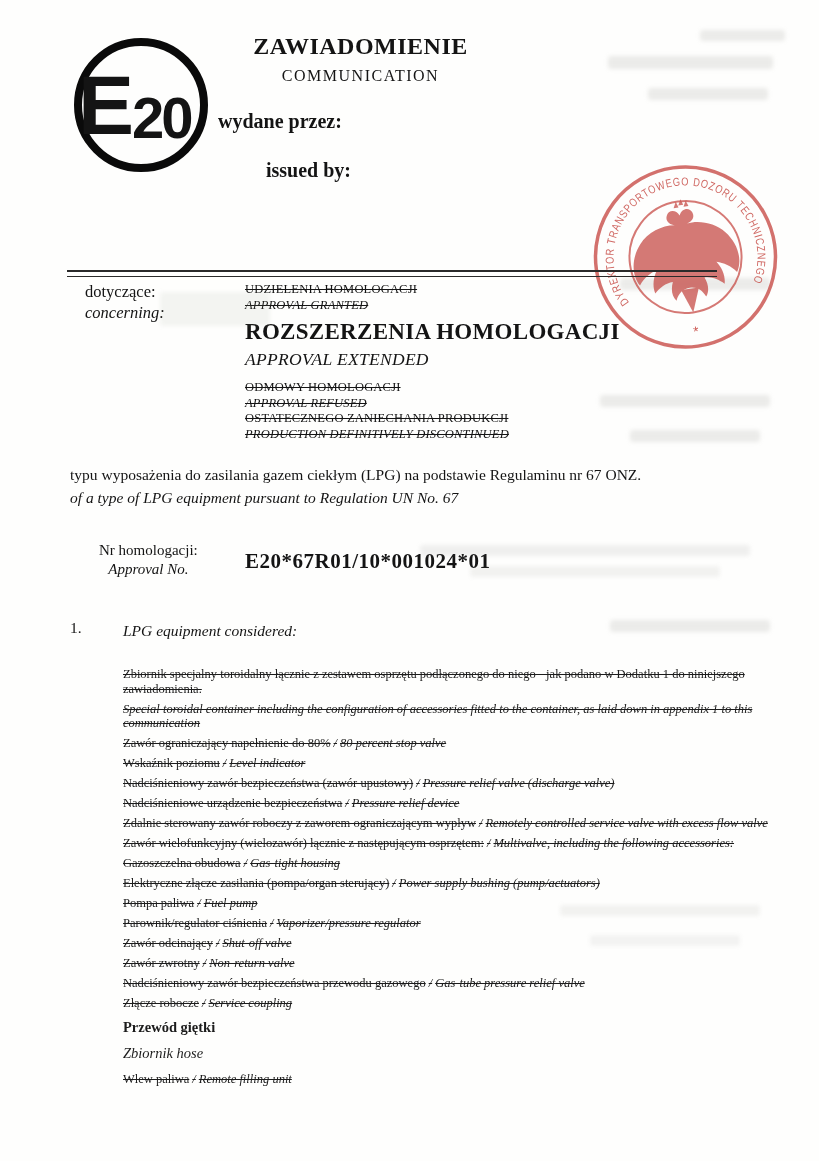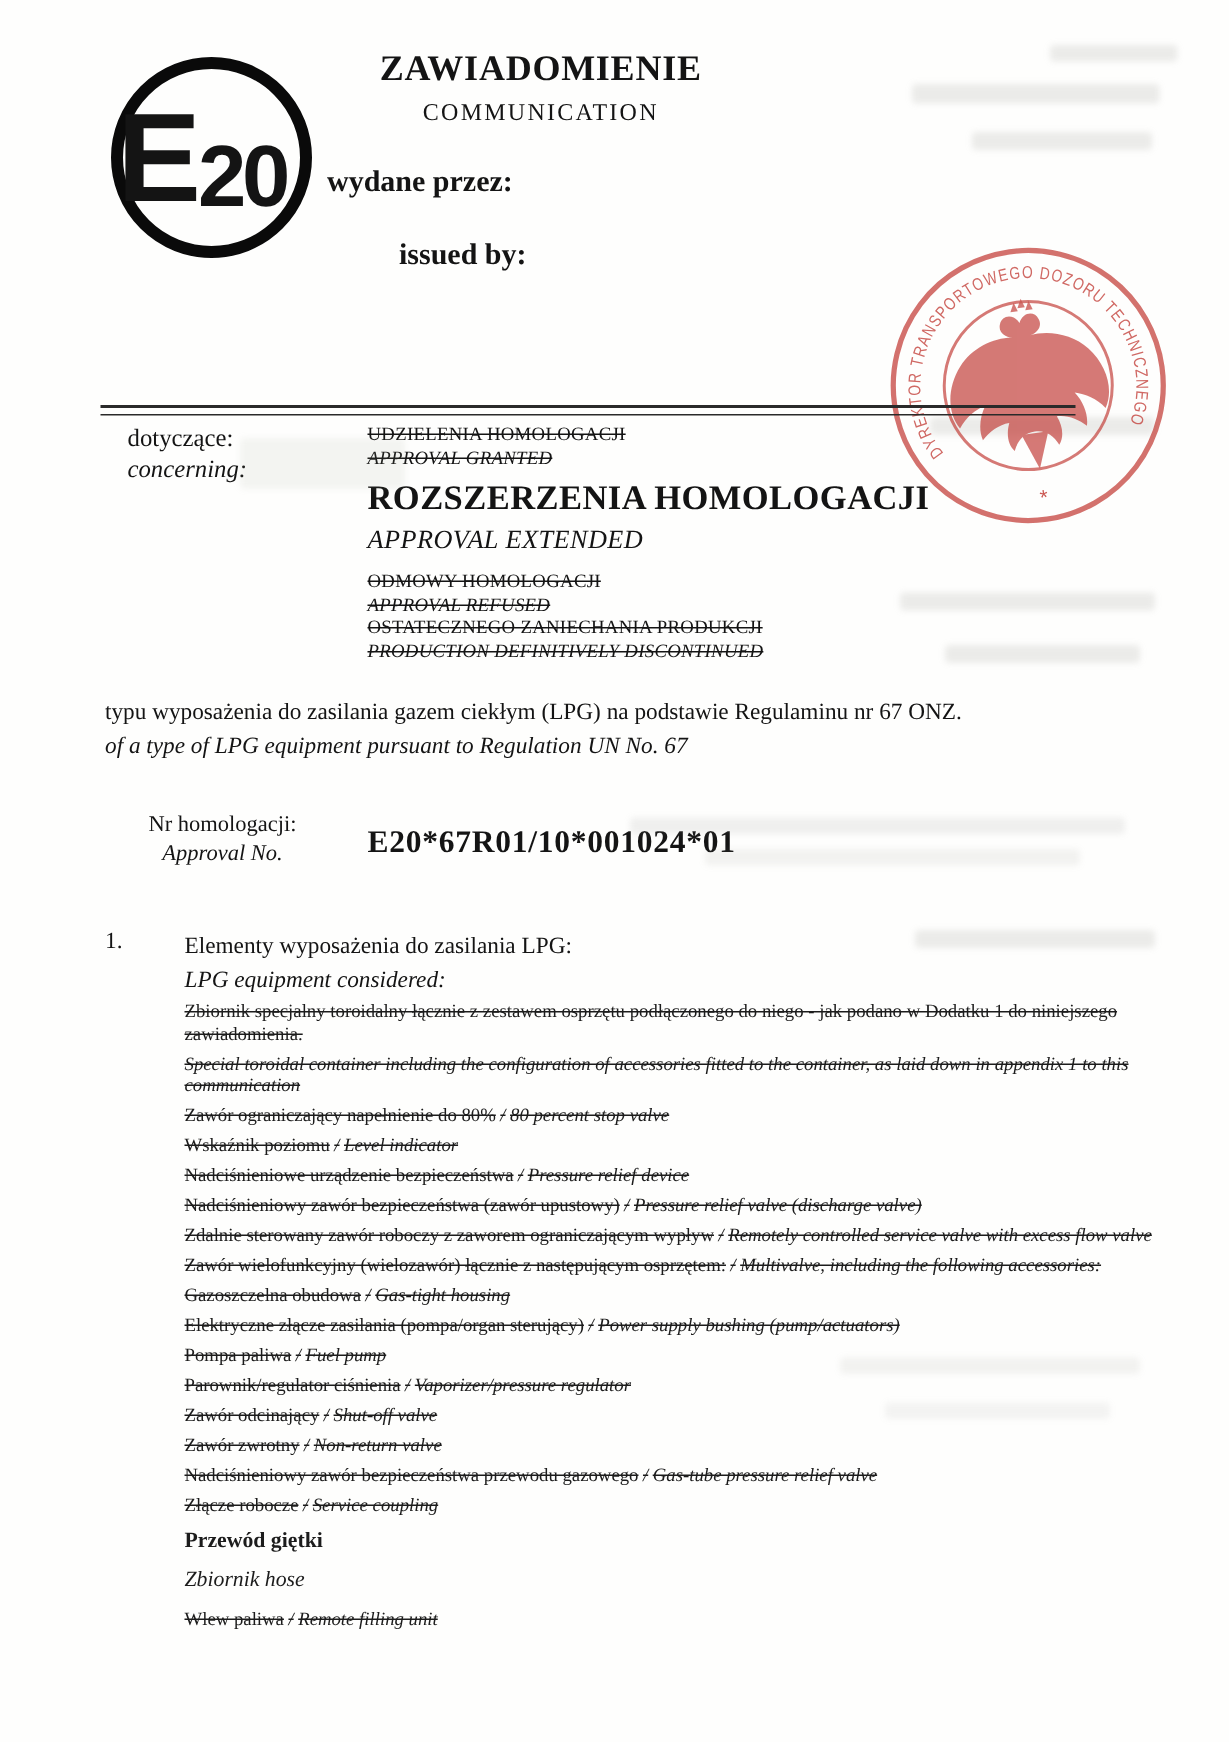--- a/index.html
+++ b/index.html
@@ -139,31 +139,30 @@
   </div>
 
   <div class="appr-label">
     <div>Nr homologacji:</div>
     <div class="en">Approval No.</div>
   </div>
   <div class="appr-number">E20*67R01/10*001024*01</div>
 
   <div class="sec-num">1.</div>
   <div class="sec-head">
-    <div>Elementy wyposażenia do zasilania LPG:</div>
     <div class="en">LPG equipment considered:</div>
   </div>
 
   <div class="items">
     <p class="item struck wrap"><span class="pl">Zbiornik specjalny toroidalny łącznie z zestawem osprzętu podłączonego do niego - jak podano w Dodatku 1 do niniejszego zawiadomienia.</span></p>
     <p class="item struck wrap"><span class="en">Special toroidal container including the configuration of accessories fitted to the container, as laid down in appendix 1 to this communication</span></p>
     <p class="item struck"><span class="pl">Zawór ograniczający napełnienie do 80%</span><span class="sep">/</span><span class="en">80 percent stop valve</span></p>
     <p class="item struck"><span class="pl">Wskaźnik poziomu</span><span class="sep">/</span><span class="en">Level indicator</span></p>
+    <p class="item struck"><span class="pl">Nadciśnieniowy zawór bezpieczeństwa (zawór upustowy)</span><span class="sep">/</span><span class="en">Pressure relief valve (discharge valve)</span></p>
     <p class="item struck"><span class="pl">Nadciśnieniowe urządzenie bezpieczeństwa</span><span class="sep">/</span><span class="en">Pressure relief device</span></p>
-    <p class="item struck"><span class="pl">Nadciśnieniowy zawór bezpieczeństwa (zawór upustowy)</span><span class="sep">/</span><span class="en">Pressure relief valve (discharge valve)</span></p>
     <p class="item struck"><span class="pl">Zdalnie sterowany zawór roboczy z zaworem ograniczającym wypływ</span><span class="sep">/</span><span class="en">Remotely controlled service valve with excess flow valve</span></p>
     <p class="item struck"><span class="pl">Zawór wielofunkcyjny (wielozawór) łącznie z następującym osprzętem:</span><span class="sep">/</span><span class="en">Multivalve, including the following accessories:</span></p>
     <p class="item struck"><span class="pl">Gazoszczelna obudowa</span><span class="sep">/</span><span class="en">Gas-tight housing</span></p>
     <p class="item struck"><span class="pl">Elektryczne złącze zasilania (pompa/organ sterujący)</span><span class="sep">/</span><span class="en">Power supply bushing (pump/actuators)</span></p>
     <p class="item struck"><span class="pl">Pompa paliwa</span><span class="sep">/</span><span class="en">Fuel pump</span></p>
     <p class="item struck"><span class="pl">Parownik/regulator ciśnienia</span><span class="sep">/</span><span class="en">Vaporizer/pressure regulator</span></p>
     <p class="item struck"><span class="pl">Zawór odcinający</span><span class="sep">/</span><span class="en">Shut-off valve</span></p>
     <p class="item struck"><span class="pl">Zawór zwrotny</span><span class="sep">/</span><span class="en">Non-return valve</span></p>
     <p class="item struck"><span class="pl">Nadciśnieniowy zawór bezpieczeństwa przewodu gazowego</span><span class="sep">/</span><span class="en">Gas-tube pressure relief valve</span></p>
     <p class="item struck"><span class="pl">Złącze robocze</span><span class="sep">/</span><span class="en">Service coupling</span></p>

